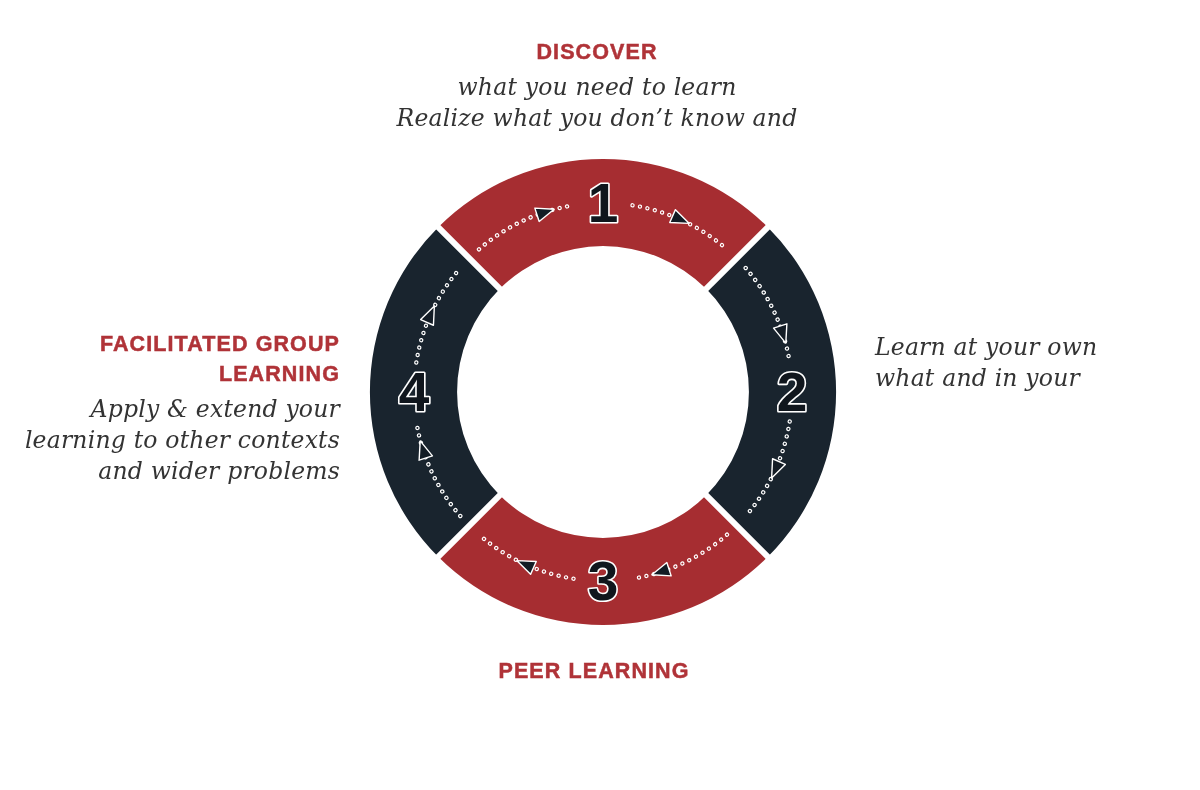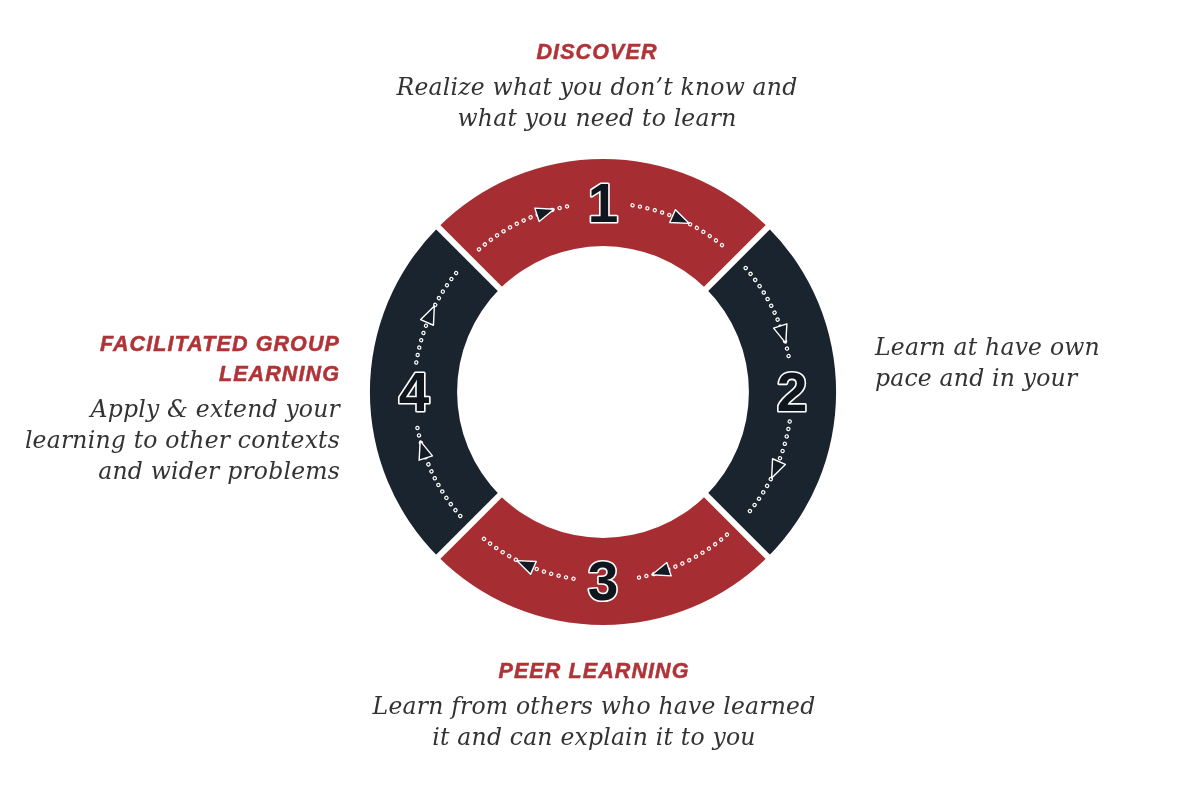--- a/index.html
+++ b/index.html
@@ -23,21 +23,21 @@
   }
   .sub {
     font-family: "DejaVu Serif", serif;
     font-style: italic;
     font-size: 23.5px;
     color: #333333;
     line-height: 30.5px;
     margin-top: 5px;
     letter-spacing: 0.2px;
   }
-  .line { white-space: nowrap; font-style: italic; }
+  .line { white-space: nowrap; }
   .top-block    { left: 0; top: 37px;  width: 1194px; text-align: center; }
   .right-block  { left: 875px; top: 327px; width: 320px; text-align: left; }
   .left-block   { right: 860px; top: 329px; width: 460px; text-align: right; }
   .bottom-block { left: 0; top: 656px; width: 1188px; text-align: center; }
   .right-block .sub, .left-block .sub, .bottom-block .sub { line-height: 31px; margin-top: 5px; }
   svg.ring { position: absolute; left: 0; top: 0; }
   .dots-white { fill: none; stroke-width: 4.4; stroke-dasharray: 0.01 7.6; stroke-linecap: round; }
   .dots-core  { fill: none; stroke-width: 2;   stroke-dasharray: 0.01 7.6; stroke-linecap: round; }
   .arrowhead  { stroke-width: 1.4; stroke-linejoin: round; }
   .step-number {
@@ -51,50 +51,46 @@
   }
 </style>
 </head>
 <body>
 
 <div class="stage">
 
   <div class="block top-block">
     <div class="heading line">DISCOVER</div>
     <div class="sub">
+      <div class="line">what you need to learn</div>
       <div class="line">Realize what you don’t know and</div>
-      <div class="line">what you need to learn</div>
     </div>
   </div>
 
   <div class="block right-block">
     <div class="sub">
-      <div class="line">Learn at have own</div>
-      <div class="line">pace and in your</div>
+      <div class="line">Learn at your own</div>
+      <div class="line">what and in your</div>
     </div>
   </div>
 
   <div class="block left-block">
     <div class="heading">
       <div class="line">FACILITATED GROUP</div>
       <div class="line">LEARNING</div>
     </div>
     <div class="sub">
       <div class="line">Apply &amp; extend your</div>
       <div class="line">learning to other contexts</div>
       <div class="line">and wider problems</div>
     </div>
   </div>
 
   <div class="block bottom-block">
     <div class="heading line">PEER LEARNING</div>
-    <div class="sub">
-      <div class="line">Learn from others who have learned</div>
-      <div class="line">it and can explain it to you</div>
-    </div>
   </div>
 
   <svg class="ring" width="1200" height="790" viewBox="0 0 1200 790">
 
     <path d="M 438.2 227.2 A 233 233 0 0 1 767.8 227.2 L 706.2 288.8 A 146 146 0 0 0 499.8 288.8 Z" fill="#a62d31"></path>
     <path d="M 767.8 227.2 A 233 233 0 0 1 767.8 556.8 L 706.2 495.2 A 146 146 0 0 0 706.2 288.8 Z" fill="#19242e"></path>
     <path d="M 767.8 556.8 A 233 233 0 0 1 438.2 556.8 L 499.8 495.2 A 146 146 0 0 0 706.2 495.2 Z" fill="#a62d31"></path>
     <path d="M 438.2 556.8 A 233 233 0 0 1 438.2 227.2 L 499.8 288.8 A 146 146 0 0 0 499.8 495.2 Z" fill="#19242e"></path>
 
     <line stroke-width="6" x1="700.6" y1="294.4" x2="773.4" y2="221.6" stroke="#ffffff"></line>

